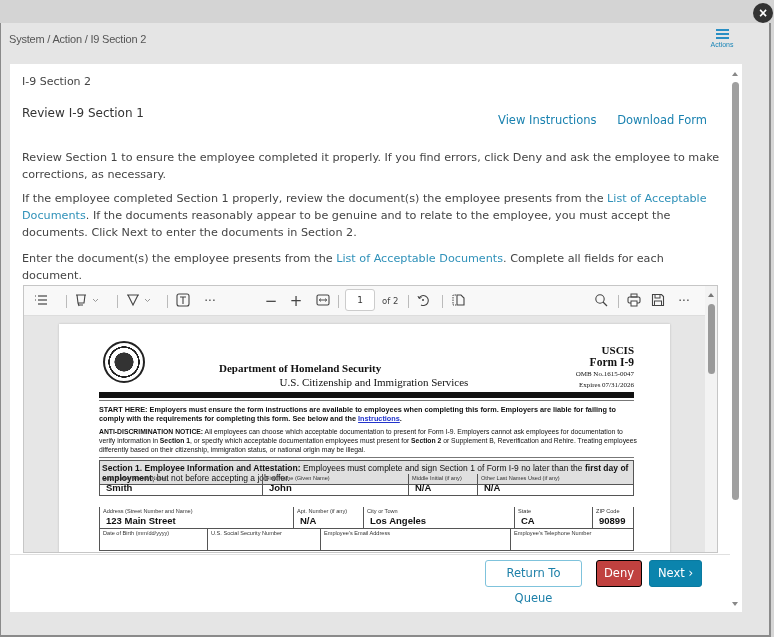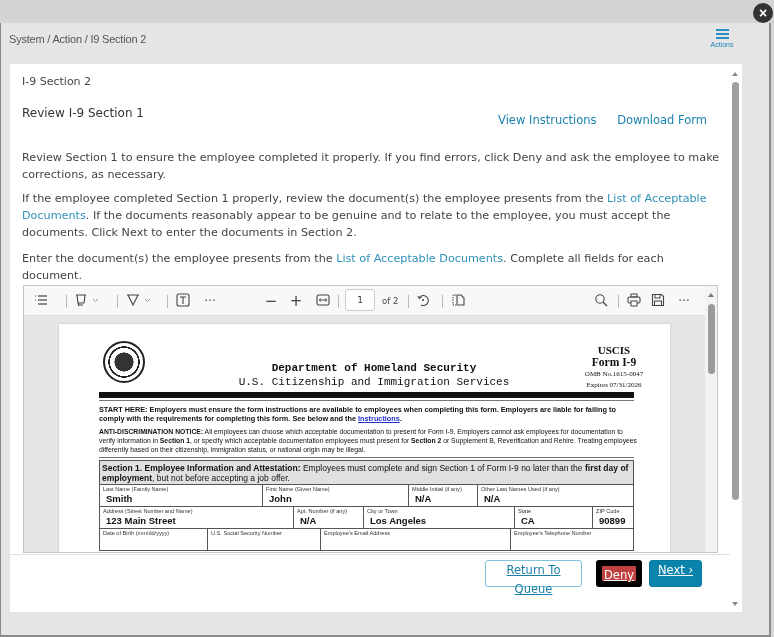--- a/index.html
+++ b/index.html
@@ -42,44 +42,44 @@
   .page-box { position: absolute; left: 321px; top: 3px; width: 30px; height: 22px; border: 1px solid #ccc; background: #fff; border-radius: 3px; font-size: 9px; text-align: center; line-height: 20px; color: #333; }
   .page-of { position: absolute; left: 358px; top: 10px; font-size: 8.5px; color: #444; }
 
   .viewer-scroll { position: absolute; left: 681px; top: 0; width: 12px; height: 268px; background: #f3f3f3; }
   .viewer-scroll .up { position: absolute; left: 3px; top: 7px; border-left: 3px solid transparent; border-right: 3px solid transparent; border-bottom: 4px solid #777; }
   .viewer-scroll .thumb { position: absolute; left: 3px; top: 18px; width: 7px; height: 70px; background: #9a9a9a; border-radius: 4px; }
 
   .pdf-page { position: absolute; left: 35px; top: 38px; width: 611px; height: 240px; background: #fff; box-shadow: 0 0 2px #bbb; font-family: "Liberation Sans", sans-serif; color: #111; }
   .seal { position: absolute; left: 44px; top: 17px; width: 42px; height: 42px; border-radius: 50%; border: 2px solid #222; background: radial-gradient(circle, #333 0 35%, #fff 36% 52%, #222 53% 58%, #fff 59%); }
   .pdf-h1 { position: absolute; left: 160px; top: 20px; width: 310px; text-align: center; font-family: "Liberation Serif", serif; font-weight: bold; font-size: 14px; }
-  .pdf-h2 { position: absolute; left: 160px; top: 38px; width: 310px; text-align: center; font-family: Liberation Mono, monospace; font-weight: bold; font-size: 11px; }
-  .pdf-h3 { position: absolute; left: 160px; top: 52px; width: 310px; text-align: center; font-family: Liberation Mono, monospace; font-size: 11px; }
-  .uscis { position: absolute; left: 510px; top: 20px; width: 90px; text-align: center; font-family: "Liberation Serif", serif; }
+  .pdf-h2 { position: absolute; left: 160px; top: 38px; width: 310px; text-align: left; font-family: Liberation Serif, serif; font-weight: bold; font-size: 11px; }
+  .pdf-h3 { position: absolute; left: 160px; top: 52px; width: 310px; text-align: center; font-family: Liberation Serif, serif; font-size: 11px; }
+  .uscis { position: absolute; left: 485px; top: 20px; width: 90px; text-align: right; font-family: "Liberation Serif", serif; }
   .uscis .a { font-weight: bold; font-size: 11px; }
   .uscis .b { font-weight: bold; font-size: 11.5px; }
   .uscis .c { font-size: 7px; margin-top: 2px; }
   .uscis .d { font-size: 7px; margin-top: 3px; }
   .bar1 { position: absolute; left: 40px; top: 68px; width: 535px; height: 6px; background: #111; }
   .bar2 { position: absolute; left: 40px; top: 76px; width: 535px; height: 1px; background: #777; }
   .start { position: absolute; left: 40px; top: 81px; width: 540px; font-size: 7.3px; font-weight: bold; line-height: 9px; }
   .start a { color: #2233cc; text-decoration: underline; }
   .anti { position: absolute; left: 40px; top: 103px; width: 540px; font-size: 6.8px; line-height: 9px; }
   .bar3 { position: absolute; left: 40px; top: 133px; width: 535px; height: 1px; background: #777; }
   .sec1 { position: absolute; left: 40px; top: 136px; width: 535px; height: 25px; background: #e0e0e0; border: 1px solid #555; font-size: 8.5px; line-height: 10px; padding: 2px 2px; }
   .row { position: absolute; left: 40px; width: 535px; height: 22px; border: 1px solid #555; border-top: none; }
   .cell { position: absolute; top: 0; height: 21px; border-left: 1px solid #555; padding-left: 3px; }
   .cell:first-child { border-left: none; }
   .cell .lab { font-size: 5.6px; color: #333; line-height: 8px; white-space: nowrap; }
   .cell .val { font-size: 9.5px; font-weight: bold; line-height: 12px; padding-left: 3px; }
 
   .footer { position: absolute; left: 0; top: 490px; width: 720px; height: 58px; background: #fff; border-top: 1px solid #e0e0e0; }
-  .btn { position: absolute; top: 5px; height: 27px; font-size: 11.5px; border-radius: 3px; text-align: center; line-height: 19px; cursor: pointer; font-family: "DejaVu Sans", sans-serif; text-decoration: underline; }
+  .btn { position: absolute; top: 5px; height: 27px; font-size: 11.5px; border-radius: 3px; text-align: center; line-height: 25px; cursor: pointer; font-family: "DejaVu Sans", sans-serif; }
   .btn-return { left: 475px; width: 97px; border: 1px solid #7fc3dc; color: #1c7fa8; background: #fff; }
-  .btn-deny { left: 586px; width: 46px; background: #c0413f; color: #fff; border: 6px solid #000000; }
+  .btn-deny { left: 586px; width: 46px; background: #c0413f; color: #fff; border: 1px solid #000000; }
   .btn-next { left: 639px; width: 53px; background: #0b84ad; color: #fff; border: 1px solid #0a7aa0; }
 </style>
 </head>
 <body>
 
 <div class="overlay-top"></div>
 <div class="close-btn"><span>×</span></div>
 
 <div class="modal">
   <div class="breadcrumb">System / Action / I9 Section 2</div>
@@ -200,21 +200,21 @@
             <div class="c">OMB No.1615-0047</div>
             <div class="d">Expires 07/31/2026</div>
           </div>
           <div class="bar1"></div>
           <div class="bar2"></div>
           <div class="start"><span>START HERE:  Employers must ensure the form instructions are available to employees when completing this form.  Employers are liable for failing to comply with the requirements for completing this form.  See below and the </span><a>Instructions</a><span>.</span></div>
           <div class="anti"><b>ANTI-DISCRIMINATION NOTICE:</b><span> All employees can choose which acceptable documentation to present for Form I-9.  Employers cannot ask employees for documentation to verify information in </span><b>Section 1</b><span>, or specify which acceptable documentation employees must present for </span><b>Section 2</b><span> or Supplement B, Reverification and Rehire.  Treating employees differently based on their citizenship, immigration status, or national origin may be illegal.</span></div>
           <div class="bar3"></div>
           <div class="sec1"><b>Section 1. Employee Information and Attestation:</b><span> Employees must complete and sign Section 1 of Form I-9 no later than the </span><b>first day of employment</b><span>, but not before accepting a job offer.</span></div>
 
-          <div class="row" style="top:161px;padding-left:44px;">
+          <div class="row" style="top:150px;padding-left:44px;">
             <div class="cell" style="left:0;width:162px;">
                 <div class="lab">Last Name (Family Name)</div>
                 <div class="val">Smith</div>
               </div>
             <div class="cell" style="left:162px;width:146px;">
                 <div class="lab">First Name (Given Name)</div>
                 <div class="val">John</div>
               </div>
             <div class="cell" style="left:308px;width:69px;">
                 <div class="lab">Middle Initial (if any)</div>

